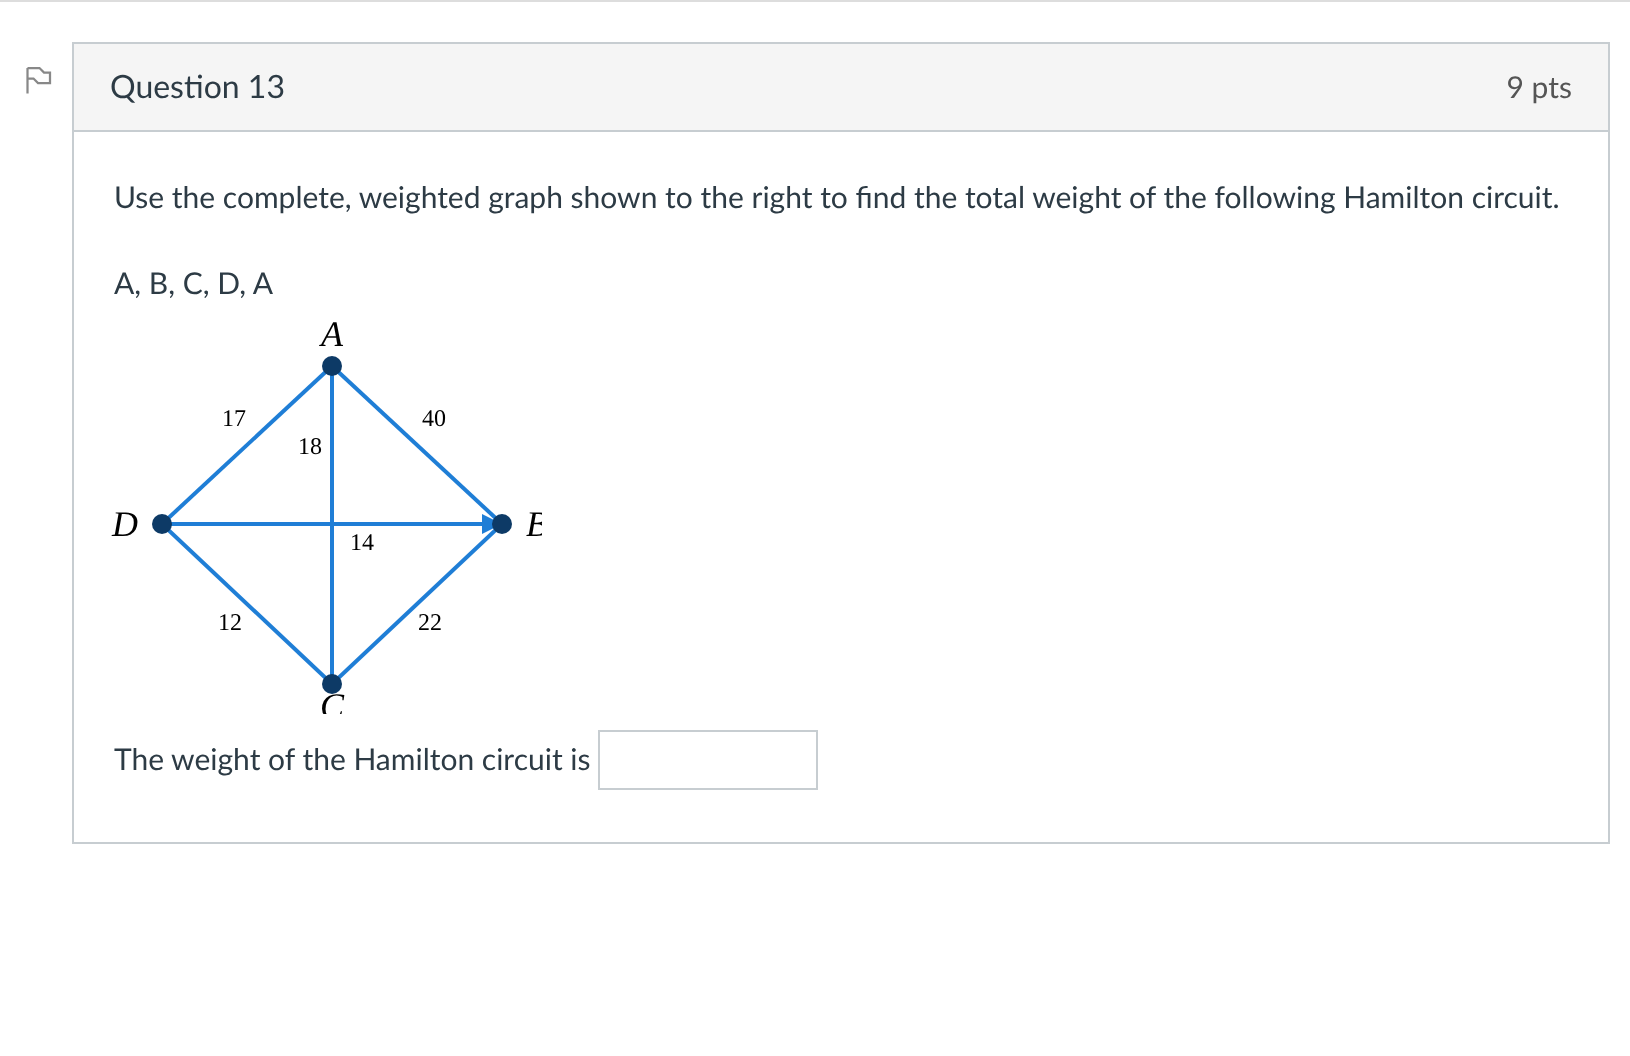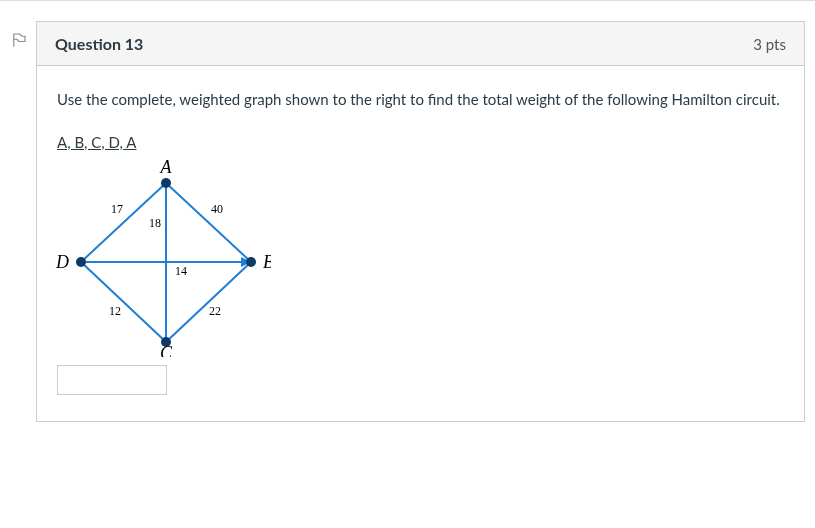--- a/index.html
+++ b/index.html
@@ -25,25 +25,25 @@
       background: #fff;
     }
     .card-head {
       display: flex;
       justify-content: space-between;
       align-items: center;
       padding: 12px 18px;
       background: #f5f5f5;
       border-bottom: 1px solid #c7cdd1;
     }
-    .q-title { font-weight: 700; font-size: 16px; }
+    .q-title { font-weight: 400; font-size: 16px; }
     .pts { font-size: 15px; color: #555; }
     .card-body { padding: 22px 20px 26px 20px; font-size: 15px; line-height: 1.5; }
     .prompt { margin-bottom: 20px; }
-    .circuit { margin-top: 18px; margin-bottom: 4px; text-decoration: underline; }
+    .circuit { margin-top: 18px; margin-bottom: 4px; }
     .graph-box { width: 220px; height: 200px; margin-top: 4px; margin-left: -6px; }
     .answer-line { margin-top: 8px; display: flex; align-items: center; gap: 4px; flex-wrap: wrap; }
     .answer-input {
       border: 1px solid #c7cdd1;
       height: 30px;
       width: 110px;
       font-size: 14px;
       padding: 0 6px;
     }
     svg text { font-family: "Times New Roman", Georgia, serif; }
@@ -56,21 +56,21 @@
   <span class="flag">
     <svg viewBox="0 0 24 24" width="18" height="22" fill="none" stroke="currentColor" stroke-width="1.5">
       <path d="M5 21V4"></path>
       <path d="M5 4 H13 L16 7 H20 V14 H12 L9 11 H5"></path>
     </svg>
   </span>
 
   <div class="card">
     <div class="card-head">
       <div class="q-title">Question 13</div>
-      <div class="pts">3 pts</div>
+      <div class="pts">9 pts</div>
     </div>
     <div class="card-body">
       <div class="prompt">Use the complete, weighted graph shown to the right to find the total weight of the following Hamilton circuit.</div>
       <div class="circuit">A, B, C, D, A</div>
 
       <div class="graph-box">
         <svg viewBox="0 0 220 200" width="220" height="200">
 
           <g stroke="#1f7ed6" stroke-width="2" fill="none">
             <line x1="30" y1="105" x2="115" y2="26"></line>
@@ -102,17 +102,18 @@
             <text x="160" y="56">40</text>
             <text x="98" y="70">18</text>
             <text x="124" y="118">14</text>
             <text x="58" y="158">12</text>
             <text x="158" y="158">22</text>
           </g>
         </svg>
       </div>
 
       <div class="answer-line">
+        <span>The weight of the Hamilton circuit is</span>
         <input type="text" class="answer-input" style="">
       </div>
     </div>
   </div>
 </div>
 
 </body></html>

